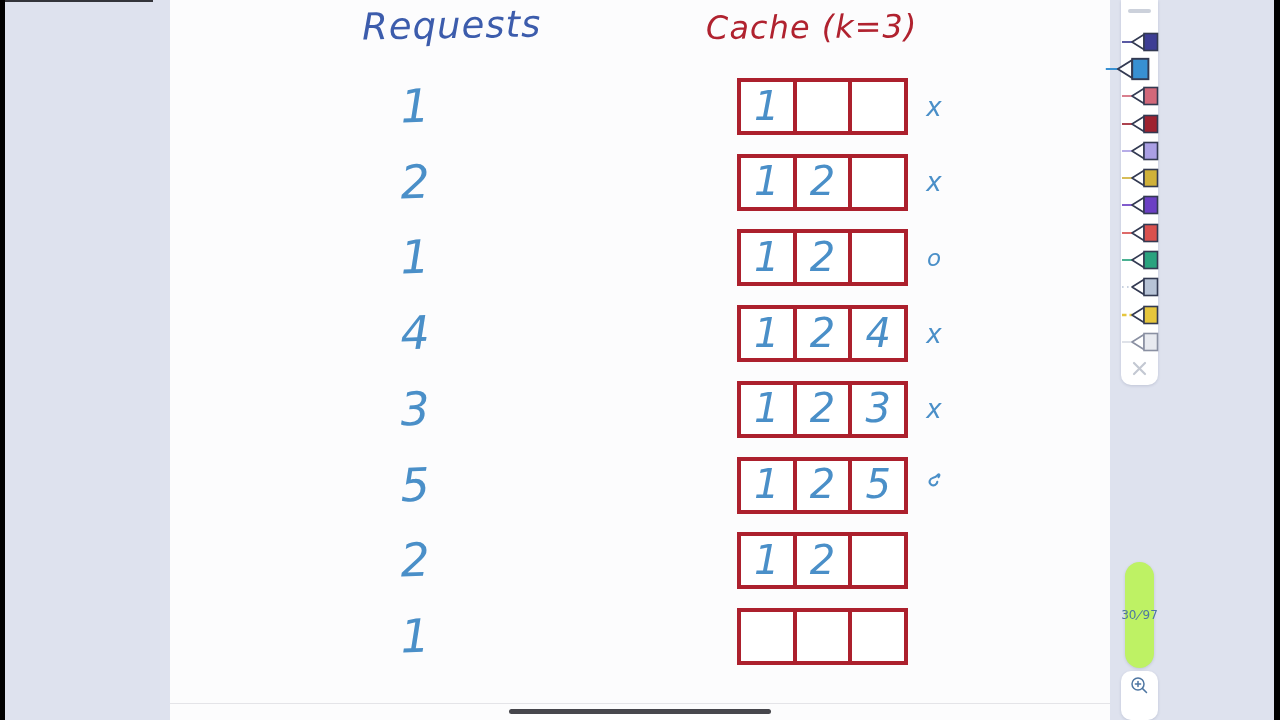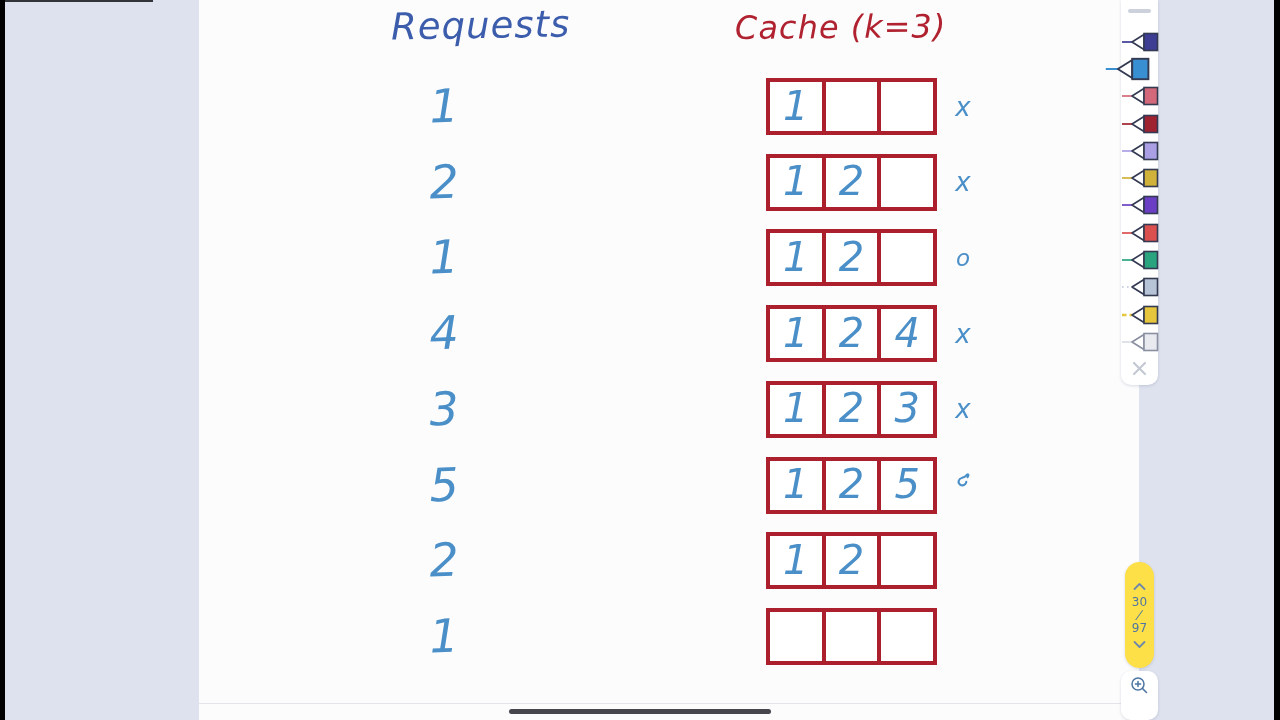--- a/index.html
+++ b/index.html
@@ -5,21 +5,21 @@
   * { margin:0; padding:0; box-sizing:border-box; }
   html,body { width:1280px; height:720px; overflow:hidden; background:#000; }
   body { font-family:"DejaVu Sans","Liberation Sans",sans-serif; }
   .stage { position:absolute; left:0; top:0; width:1280px; height:720px; background:#dee2ee; overflow:hidden; }
 
   .letterbox { position:absolute; top:0; bottom:0; background:#000; }
   .letterbox.left { left:0; width:5px; }
   .letterbox.right { right:0; width:6px; }
   .top-artifact { position:absolute; left:5px; top:0; width:148px; height:2px; background:#15151a; opacity:.85; }
 
-  .canvas { position:absolute; left:170px; top:0; width:940px; height:720px; background:#fcfcfd;margin-left:29px; }
+  .canvas { position:absolute; left:170px; top:0; width:940px; height:720px; background:#fcfcfd; }
   .canvas-bottom-line { position:absolute; left:0; top:703px; width:940px; height:1px; background:#e4e4e8; }
 
   .title { position:absolute; white-space:nowrap; font-style:italic; letter-spacing:1px; }
   .title.requests { left:192px; top:4px; font-size:37px; transform:rotate(-1deg); }
   .title.cache { left:536px; top:8px; font-size:32px; transform:rotate(-0.5deg); }
 
   .row { position:absolute; left:0; width:940px; height:57px; }
   .req-num { position:absolute; left:205px; top:0; width:80px; height:57px; text-align:center;
              font-size:46px; line-height:57px; font-style:italic; transform:rotate(-2deg); }
   .cache-box { position:absolute; left:567px; top:0; width:171px; height:57px;
@@ -49,23 +49,23 @@
   .pen.style-dashed .pen-tail { stroke-dasharray:4.5 3; stroke-width:2.4; }
   .pen.style-faint  .pen-tail { stroke:#dadde5; }
   .pen.style-faint  .pen-nib, .pen.style-faint .pen-body { stroke:#8a90a2; }
   .pen.selected svg { transform:translateX(-9px) scale(1.2); }
   .pen-close { position:absolute; left:0; bottom:6px; width:37px; height:22px; display:flex;
                align-items:center; justify-content:center; cursor:pointer; }
   .pen-close svg { width:15px; height:15px; }
   .pen-close line { stroke:#c3c8d2; stroke-width:2.2; stroke-linecap:round; }
 
   
-  .page-nav { position:absolute; left:1125px; top:562px; width:29px; height:106px; background:#fde047;
+  .page-nav { position:absolute; left:1125px; top:562px; width:29px; height:106px; background:#bef264;
               border-radius:15px; box-shadow:0 1px 3px rgba(60,70,110,.18);
-              display:flex; flex-direction:column; align-items:center; justify-content:center; gap:1px; }
+              display:flex; flex-direction:row; align-items:center; justify-content:center; gap:1px; }
   .page-nav .chev { width:13px; height:9px; display:block; cursor:pointer; }
   .page-nav .chev polyline { fill:none; stroke:#6d88aa; stroke-width:1.8; stroke-linecap:round; stroke-linejoin:round; }
   .page-num { font-size:12px; color:#4e76a2; line-height:13px; }
   .page-slash { font-size:12px; color:#4e76a2; line-height:11px; font-style:italic; transform:skewX(-12deg); }
   .page-nav .chev.up { margin-bottom:4px; }
   .page-nav .chev.down { margin-top:4px; }
 
   
   .zoom-btn { position:absolute; left:1121px; top:671px; width:37px; height:49px; background:#fff;
               border-radius:10px; box-shadow:0 1px 3px rgba(60,70,110,.18);

